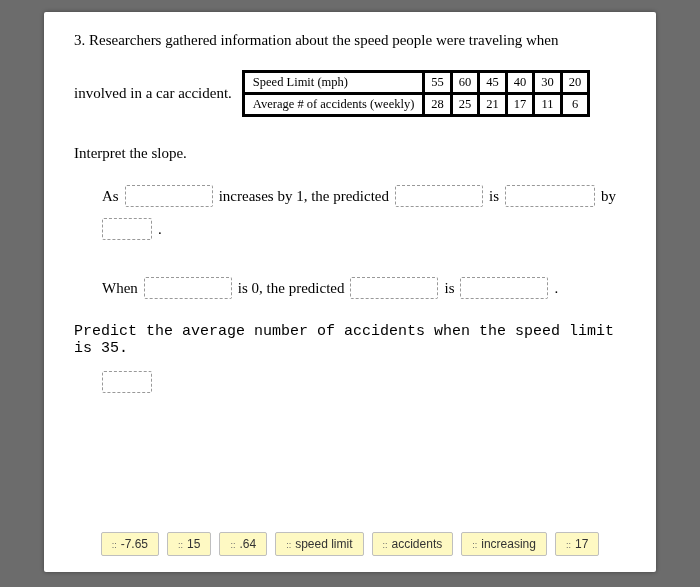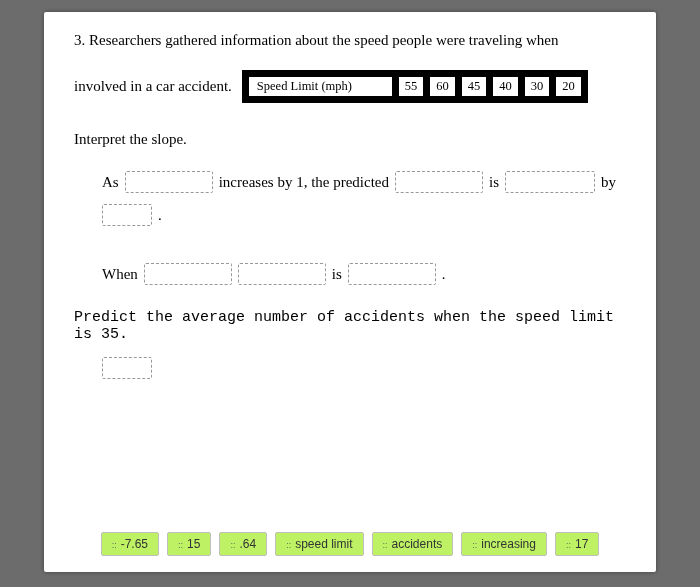--- a/index.html
+++ b/index.html
@@ -27,21 +27,21 @@
     align-items: center;
     gap: 10px;
     margin-top: 15px;
   }
   .line2text { white-space: nowrap; }
   table.data {
     border-collapse: collapse;
     border: 1.5px solid #000;
   }
   table.data td, table.data th {
-    border: 7px solid #000000;
+    border: 3px solid #000000;
     font-family: "Times New Roman", serif;
     font-size: 12.5px;
     padding: 2px 6px;
     text-align: center;
     font-weight: normal;
   }
   table.data td.rowhead {
     text-align: left;
     padding: 2px 8px;
     min-width: 150px;
@@ -72,21 +72,21 @@
     bottom: 16px;
     left: 0; right: 0;
     display: flex;
     justify-content: center;
     gap: 8px;
     font-size: 12px;
     color: #333;
   }
   .token {
     border: 1px solid #bfbfbf;
-    background: #bef264;
+    background: #fef9c3;
     border-radius: 2px;
     padding: 4px 10px;
     white-space: nowrap;
     cursor: move;
     font-family: Arial, sans-serif;
   }
   .token .dots {
     letter-spacing: 0;
     margin-right: 4px;
     font-size: 9px;
@@ -109,20 +109,29 @@
       <tbody>
           <tr>
         <td class="rowhead">Speed Limit (mph)</td>
         <td>55</td>
         <td>60</td>
         <td>45</td>
         <td>40</td>
         <td>30</td>
         <td>20</td>
       </tr>
+      <tr>
+        <td class="rowhead">Average # of accidents (weekly)</td>
+        <td>28</td>
+        <td>25</td>
+        <td>21</td>
+        <td>17</td>
+        <td>11</td>
+        <td>6</td>
+      </tr>
     </tbody>
       </table>
   </div>
 
   <div class="sect">
     <div>Interpret the slope.</div>
     <div class="indent sentence" style="margin-top:18px;">
       <span>As</span>
       <span class="dropbox med"></span>
       <span>increases by 1, the predicted</span>
@@ -134,20 +143,21 @@
     <div class="indent sentence">
       <span class="dropbox small"></span>
       <span>.</span>
     </div>
   </div>
 
   <div class="sect indent" style="margin-top:26px;">
     <div class="sentence" style="margin-top:8px;">
       <span>When</span>
       <span class="dropbox med"></span>
+      <span>is 0, the predicted</span>
       <span class="dropbox med"></span>
       <span>is</span>
       <span class="dropbox med"></span>
       <span>.</span>
     </div>
   </div>
 
   <div class="predictq">
     <div>Predict the average number of accidents when the speed limit is 35.</div>
     <div class="indent sentence" style="margin-top:14px;">

